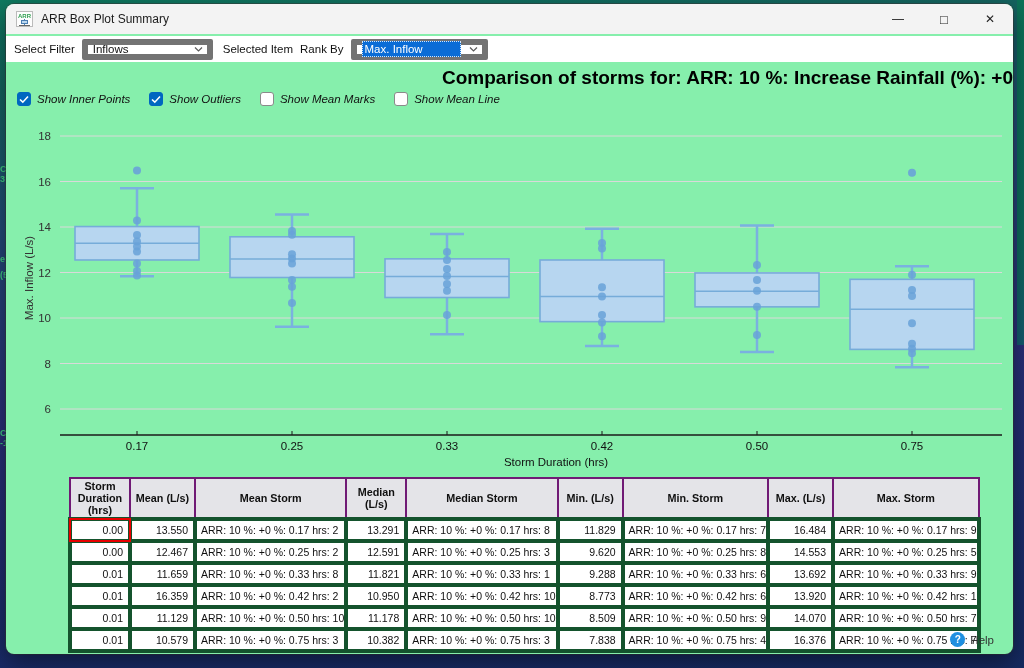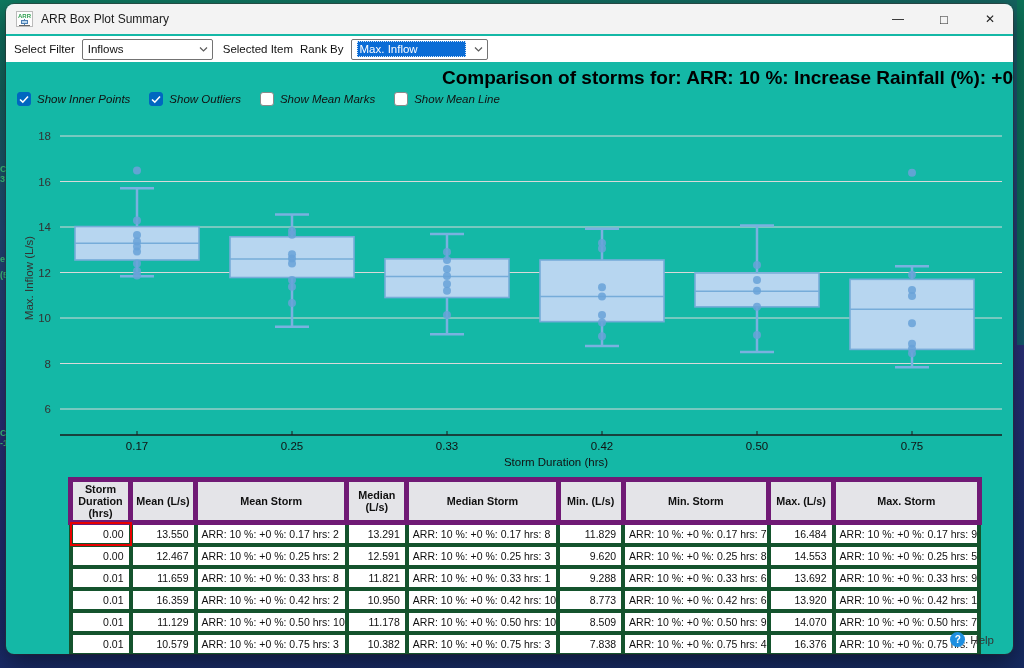--- a/index.html
+++ b/index.html
@@ -3,38 +3,38 @@
 <meta charset="utf-8">
 <style>
   html,body{margin:0;padding:0;width:1024px;height:668px;overflow:hidden;
     font-family:"Liberation Sans",sans-serif;}
   #desktop{position:absolute;inset:0;
     background:linear-gradient(175deg,#0e7a60 0%,#14635f 12%,#224a78 30%,#2a2f78 55%,#1c2c6b 80%,#152a60 100%);}
   #desktop-right-sliver{position:absolute;right:0;top:0;width:7px;height:345px;
     background:linear-gradient(180deg,#0c7258 0%,#0d6a5c 70%,#145a6e 100%);}
   .bg-frag{position:absolute;color:#3fca7f;font-size:9px;font-weight:bold;z-index:1;line-height:9px;}
 
-  #window{position:absolute;left:6px;top:4px;width:1007px;height:650px;background:#14b8a6;
+  #window{position:absolute;left:6px;top:4px;width:1007px;height:650px;background:#86efac;
     border-radius:8px;box-shadow:0 8px 24px rgba(0,0,0,.45), 0 0 0 1px rgba(60,60,60,.55);
     overflow:hidden;z-index:2;}
 
   
   #titlebar{position:absolute;left:0;top:0;right:0;height:30px;background:#f3f3f3;
     display:flex;align-items:center;padding-left:10px;}
   #titlebar .title{font-size:12px;color:#1b1b1b;margin-left:8px;}
   #win-buttons{position:absolute;right:0;top:0;height:30px;display:flex;}
   .win-btn{width:46px;height:30px;display:flex;align-items:center;justify-content:center;
     font-size:12px;color:#222;cursor:default;}
   .win-btn.max{font-size:13px;}
 
   
   #toolbar{position:absolute;left:0;top:32px;right:0;height:26px;display:flex;align-items:center;
     padding-left:8px;background:#fff;font-size:11.5px;color:#111;}
   .tb-label{margin-right:7px;white-space:nowrap;}
-  .select{height:21px;border:1px solid #737373;border-radius:2px;background:#fff;
+  .select{height:21px;border:6px solid #737373;border-radius:2px;background:#fff;
     display:flex;align-items:center;justify-content:space-between;padding:0 4px 0 5px;
     margin-right:10px;box-sizing:border-box;font-size:11.5px;}
   .select .val{white-space:nowrap;overflow:hidden;}
   .select.highlight .val{background:#0a6cd6;color:#fff;outline:1px dotted #d5e6f8;outline-offset:-1px;
     padding:2px 3px;flex:1;}
   .chev{margin-left:8px;flex:none;display:block;}
 
   
   #chart-title{position:absolute;left:0;top:63px;right:0;text-align:right;
     font-size:19px;font-weight:bold;color:#000;padding-left:42px;}
@@ -51,21 +51,21 @@
   
   #tooltip{position:absolute;left:82px;top:108px;width:150px;background:#fcfcfc;
     border:1px solid #c3c3c3;border-radius:3px;box-shadow:2px 3px 7px rgba(0,0,0,.3);
     padding:4px 8px 5px 8px;z-index:6;}
   #tooltip .tt-line{font-size:11.5px;line-height:15px;color:#5d6b7a;white-space:nowrap;}
 
   
   #summary-table{position:absolute;left:62px;top:473px;border-collapse:collapse;table-layout:fixed;
     font-size:10.5px;color:#101010;}
   #summary-table th{background:#e4e4e8;font-weight:bold;white-space:pre-line;text-align:center;
-    vertical-align:middle;border:5px solid #701a75;height:38px;padding:0 2px;line-height:12px;font-size:10.8px;}
+    vertical-align:middle;border:2px solid #701a75;height:38px;padding:0 2px;line-height:12px;font-size:10.8px;}
   #summary-table td{border:4px solid #14532d;height:18px;padding:0;white-space:nowrap;overflow:hidden;
     background:#fff;}
   #summary-table td.num{text-align:right;padding-right:5px;}
   #summary-table td.str{text-align:left;padding-left:4px;}
   #summary-table td.selected{outline:2px solid #e80000;outline-offset:-1px;}
   #summary-table tr{height:19px;}
 
   
   #help-btn{position:absolute;right:19px;top:628px;display:flex;align-items:center;gap:5px;
     font-size:11.5px;color:#333;}

